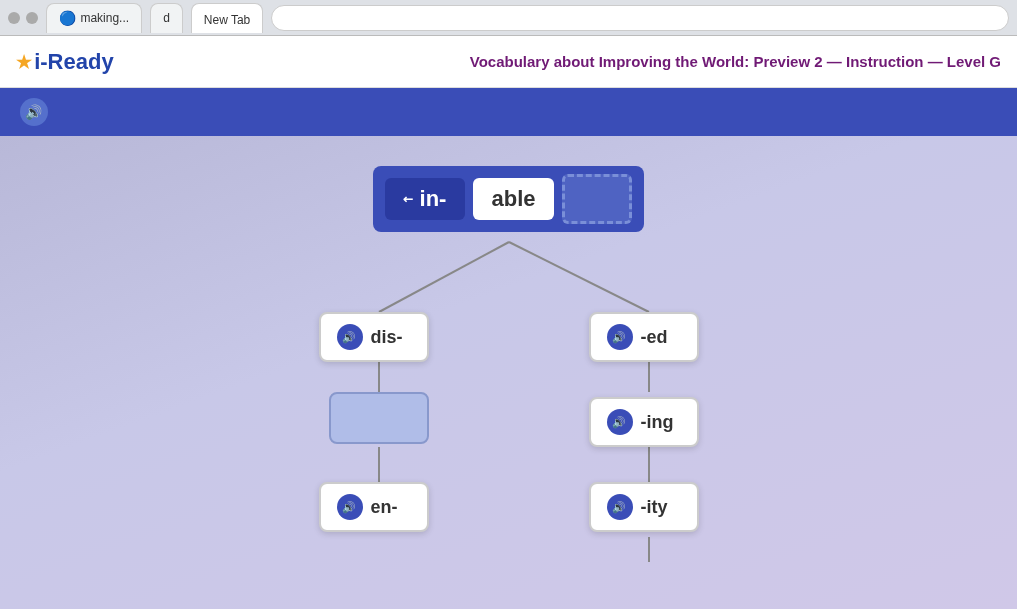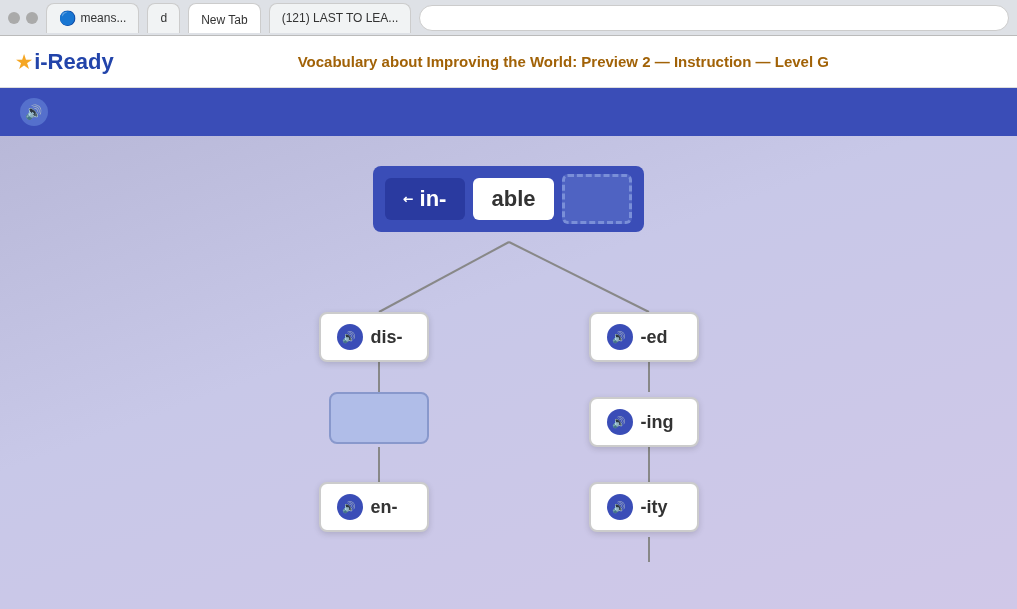--- a/index.html
+++ b/index.html
@@ -91,23 +91,23 @@
       font-weight: bold;
       color: #2244aa;
     }
     .iready-logo .star {
       color: #f5a623;
       font-size: 18px;
     }
     .header-title {
       font-size: 15px;
       font-weight: 600;
-      color: #a16207;
+      color: #701a75;
       flex: 1;
-      text-align: center;
+      text-align: right;
     }
 
     
     .instruction-bar {
       background: #3a4db7;
       color: #fff;
       display: flex;
       align-items: center;
       padding: 10px 20px;
       gap: 10px;
@@ -224,30 +224,27 @@
 </head>
 <body>
 
 <div class="browser-bar">
   <div class="browser-bar-left">
     <div class="browser-dot"></div>
     <div class="browser-dot"></div>
   </div>
   <div class="tab-item">
     <span class="tab-icon">🔵</span>
-    <span>means...</span>
+    <span>making...</span>
   </div>
   <div class="tab-item">
     <span>d</span>
   </div>
   <div class="tab-new">
     <span>New Tab</span>
-  </div>
-  <div class="tab-item">
-    <span>(121) LAST TO LEA...</span>
   </div>
   <div class="address-bar">
     <span></span>
   </div>
 </div>
 
 <div class="header-bar">
   <div class="iready-logo">
     <span class="star">★</span>
     <span>i-Ready</span>

